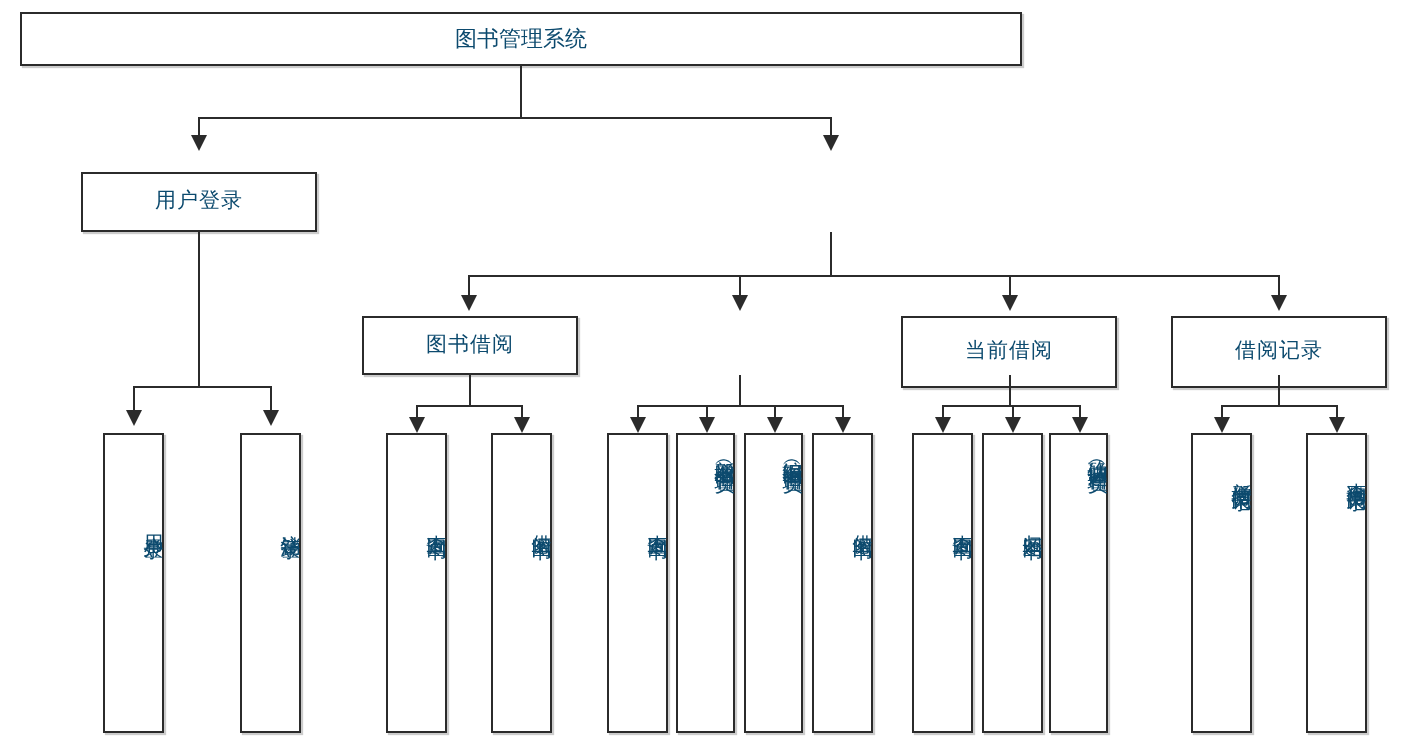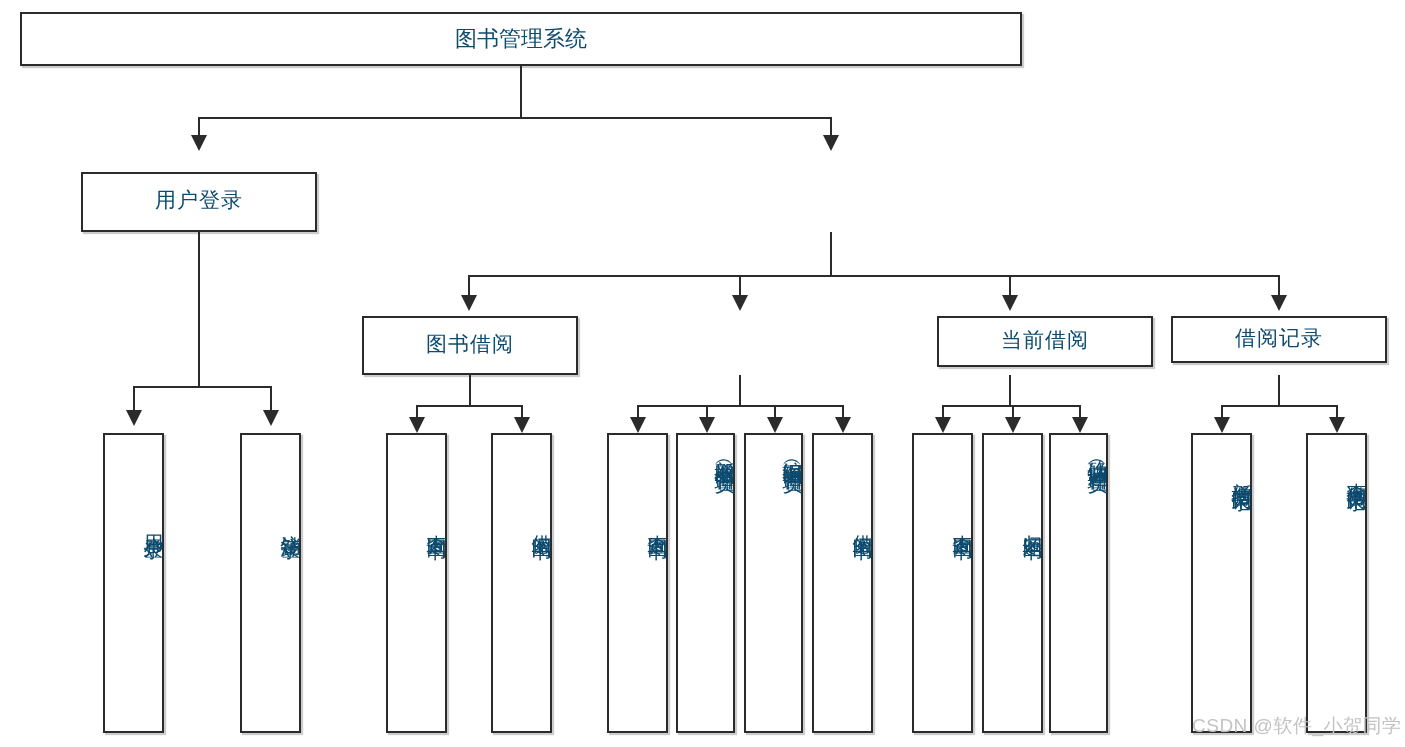--- a/index.html
+++ b/index.html
@@ -112,24 +112,24 @@
   <div class="vline" style="left:739px; top:275px; height:22px;"></div>
   <div class="arrow" style="left:732px; top:295px;"></div>
   <div class="vline" style="left:1009px; top:275px; height:22px;"></div>
   <div class="arrow" style="left:1002px; top:295px;"></div>
   <div class="vline" style="left:1278px; top:275px; height:22px;"></div>
   <div class="arrow" style="left:1271px; top:295px;"></div>
 
   <div class="node h" style="left:362px; top:316px; width:216px; height:59px;">
     <span>图书借阅</span>
   </div>
-  <div class="node h" style="left:901px; top:316px; width:216px; height:51px;margin-left:36px;">
+  <div class="node h" style="left:901px; top:316px; width:216px; height:72px;">
     <span>当前借阅</span>
   </div>
-  <div class="node h" style="left:1171px; top:316px; width:216px; height:47px;">
+  <div class="node h" style="left:1171px; top:316px; width:216px; height:72px;">
     <span>借阅记录</span>
   </div>
 
   <div class="vline" style="left:469px; top:375px; height:31px;"></div>
   <div class="hline" style="left:416px; top:405px; width:106px;"></div>
   <div class="vline" style="left:416px; top:405px; height:14px;"></div>
   <div class="arrow" style="left:409px; top:417px;"></div>
   <div class="vline" style="left:521px; top:405px; height:14px;"></div>
   <div class="arrow" style="left:514px; top:417px;"></div>
 
@@ -197,15 +197,14 @@
     <span>确认归还（管理员）</span>
   </div>
 
   <div class="node leaf" style="left:1191px; top:433px; width:61px; height:300px; padding-top:32px;">
     <span>新增借阅记录</span>
   </div>
   <div class="node leaf" style="left:1306px; top:433px; width:61px; height:300px; padding-top:32px;">
     <span>查询借阅记录</span>
   </div>
 
-  <div class="watermark" style="left:1192px; top:713px;">CSDN @软件_小贺同学</div>
 
 </div>
 
 </body></html>

